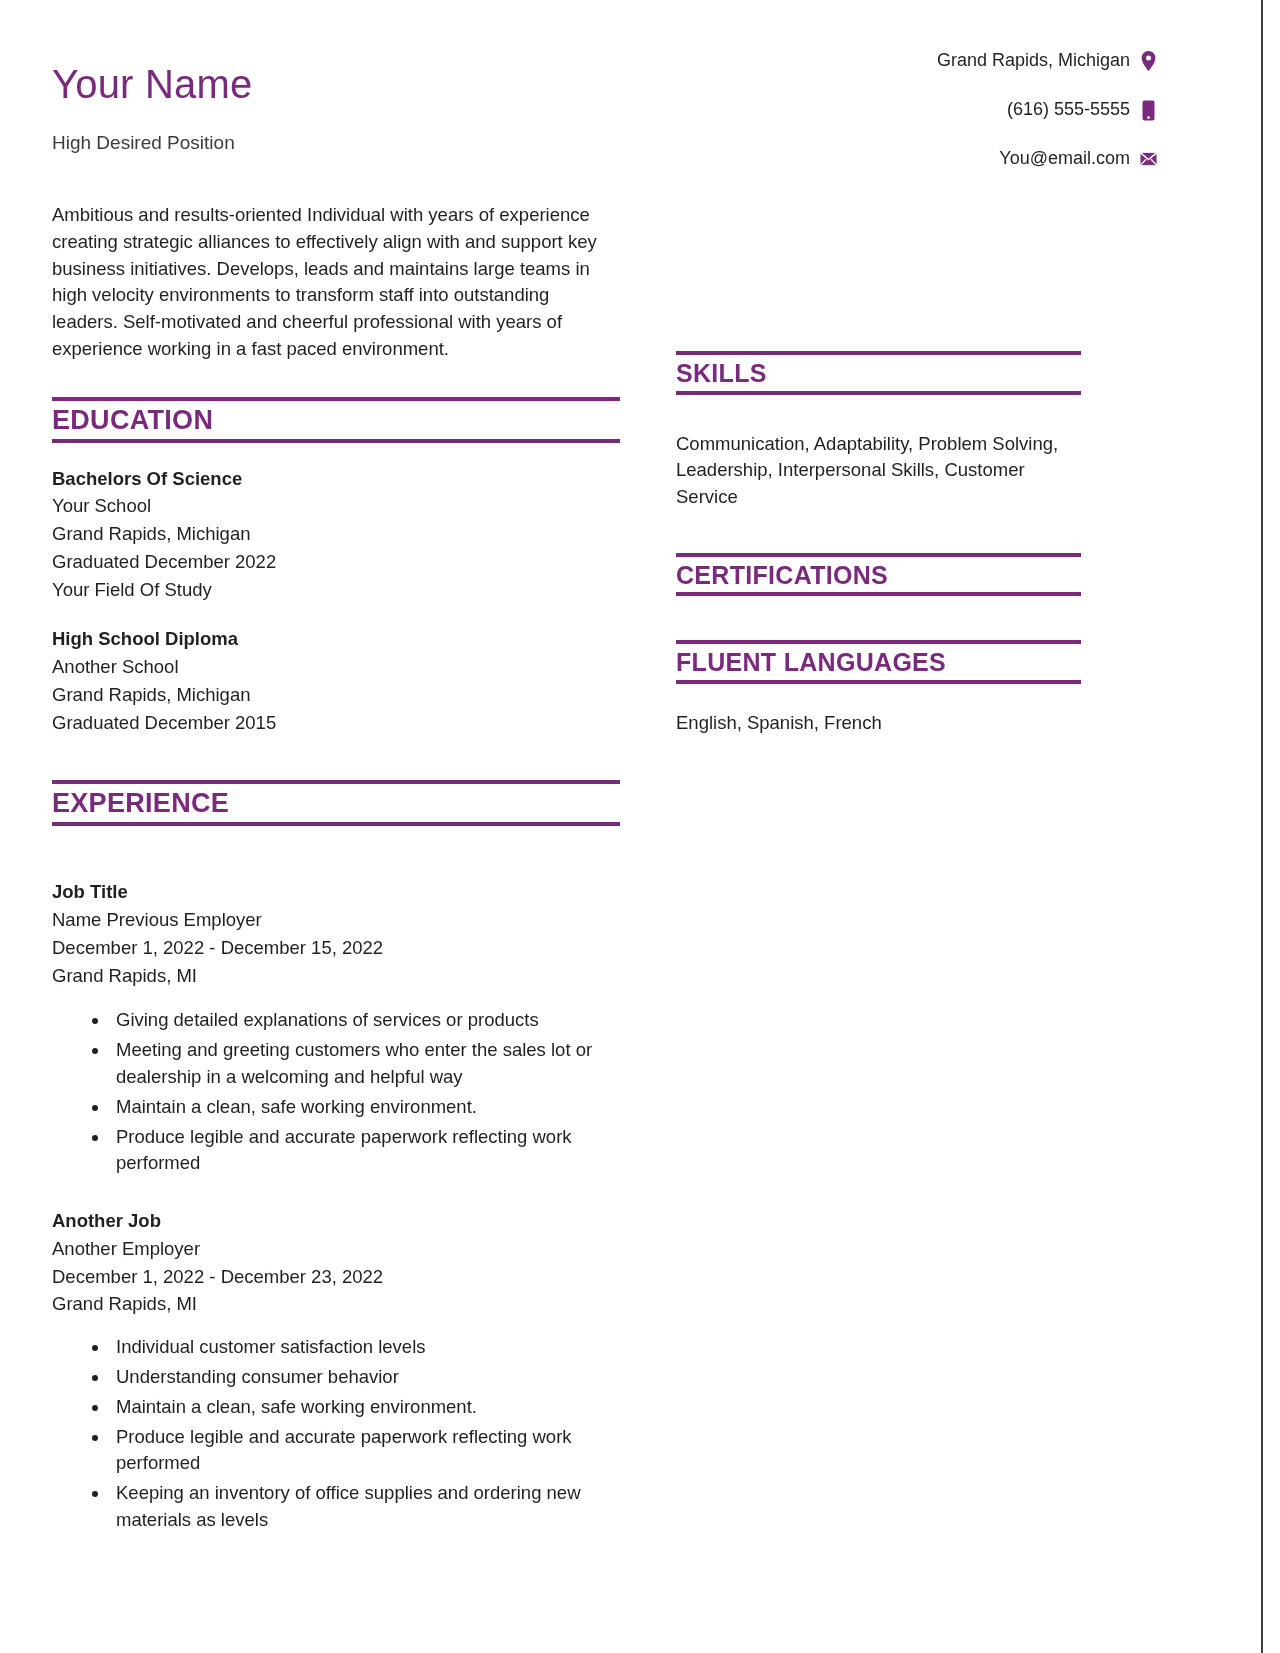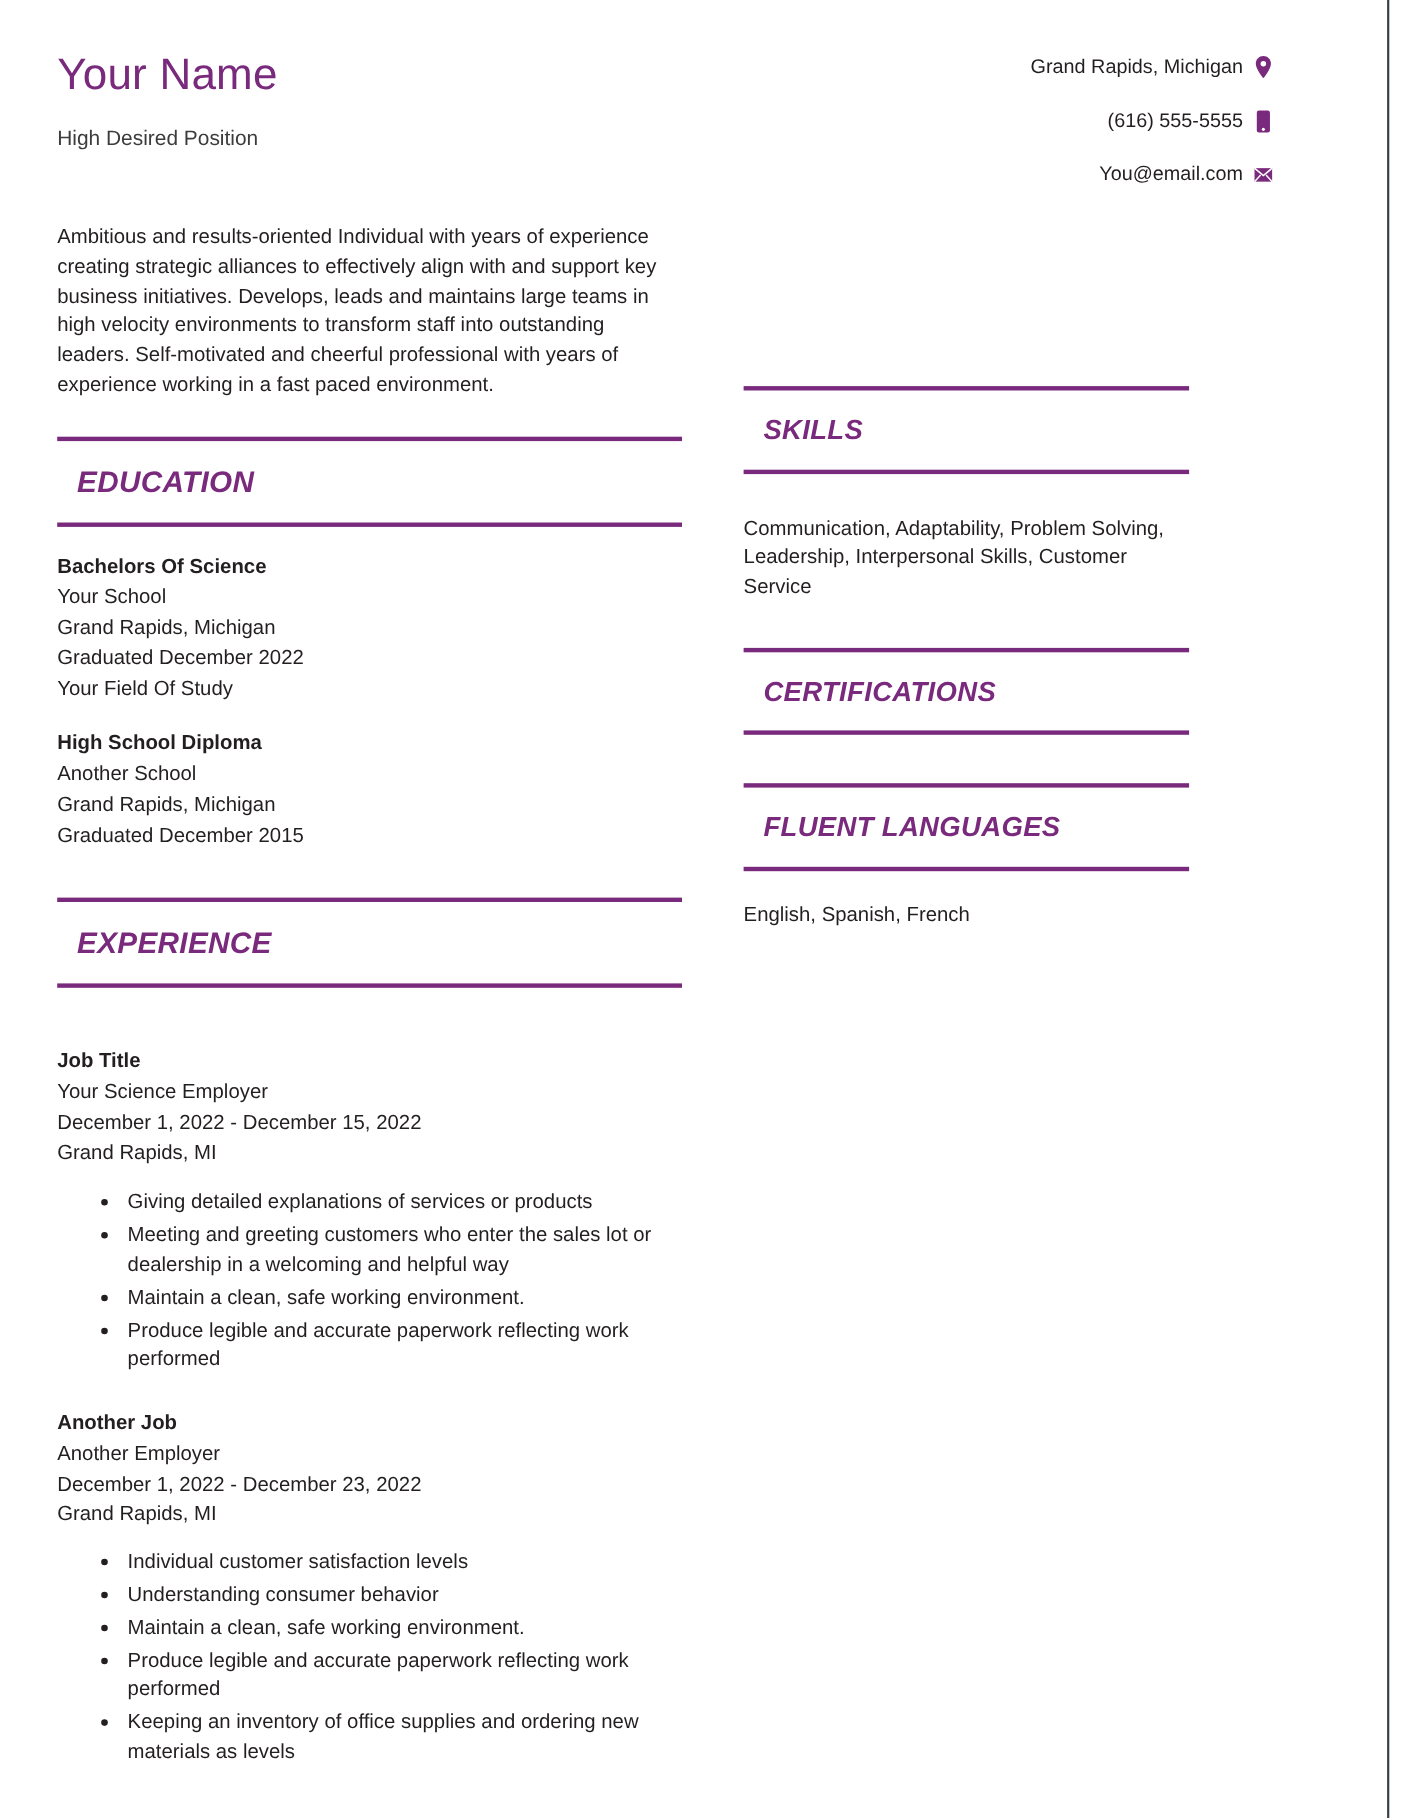--- a/index.html
+++ b/index.html
@@ -33,21 +33,21 @@
 
   .sheet {
     position: relative;
     width: 1261px;
     padding: 0;
   }
 
   
   .header {
     display: flex;
-    align-items: flex-start;
+    align-items: center;
     justify-content: space-between;
     padding: 46px 104px 0 52px;
   }
 
   .header-left { width: 600px; }
 
   .name {
     font-size: 40px;
     font-weight: 400;
     color: #7a2a7d;
@@ -119,23 +119,22 @@
     border-top: 4px solid #7a2a7d;
     border-bottom: 4px solid #7a2a7d;
     padding: 4px 0 2px 0;
   }
   .section-title {
     font-size: 27px;
     font-weight: 700;
     color: #7a2a7d;
     letter-spacing: 0.3px;
     line-height: 1.18;
-    margin: 18px;
+    margin: 0;
     white-space: nowrap;
-    font-style: italic;
   }
   .section-title.small { font-size: 25px; }
 
   .section-body {
     padding-top: 22px;
     font-size: 18.5px;
     line-height: 1.45;
     color: #231f20;
   }
 
@@ -269,21 +268,21 @@
         </div>
 
         <div class="section" style="margin-top:44px;">
           <div class="section-head">
             <h2 class="section-title">EXPERIENCE</h2>
           </div>
           <div class="section-body" style="padding-top:52px;">
 
             <div class="exp-entry">
               <div class="entry-title">Job Title</div>
-              <div class="entry-line">Your Science Employer</div>
+              <div class="entry-line">Name Previous Employer</div>
               <div class="entry-line">December 1, 2022 - December 15, 2022</div>
               <div class="entry-line">Grand Rapids, MI</div>
               <ul class="bullets">
                 <li>Giving detailed explanations of services or products</li>
                 <li>Meeting and greeting customers who enter the sales lot or dealership in a welcoming and helpful way</li>
                 <li>Maintain a clean, safe working environment.</li>
                 <li>Produce legible and accurate paperwork reflecting work performed</li>
               </ul>
             </div>
 

